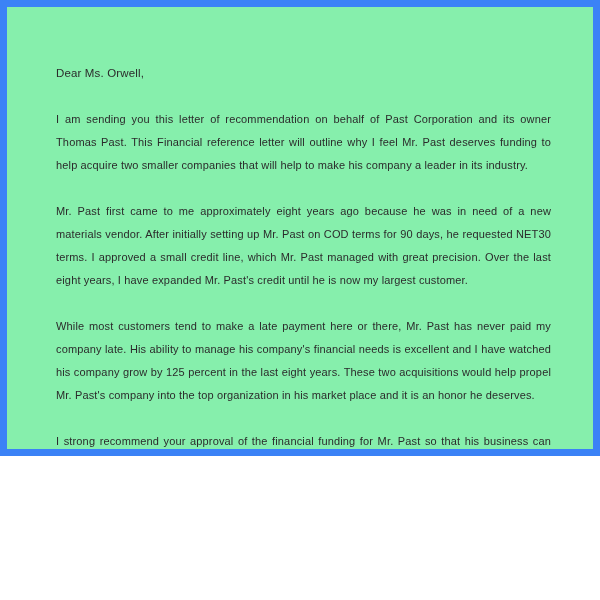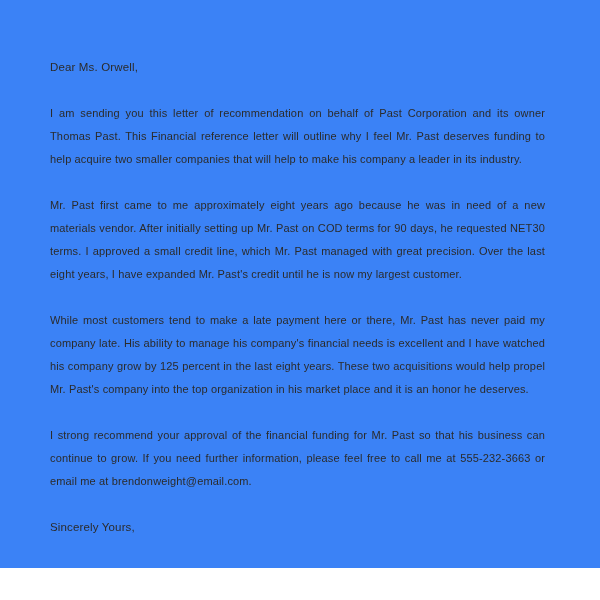--- a/index.html
+++ b/index.html
@@ -6,24 +6,24 @@
     margin: 0;
     padding: 0;
     background: #ffffff;
   }
   body {
     font-family: "Liberation Sans", sans-serif;
   }
   .page {
     position: relative;
     width: 600px;
-    height: 568px;
+    height: 456px;
     box-sizing: border-box;
-    background: #3b82f6;
-    border: 1px solid #3b82f6;
+    background: #86efac;
+    border: 7px solid #3b82f6;
     overflow: hidden;
   }
   .letter {
     position: absolute;
     left: 49px;
     top: 0;
     width: 495px;
     padding-top: 55px;
     box-sizing: content-box;
   }

